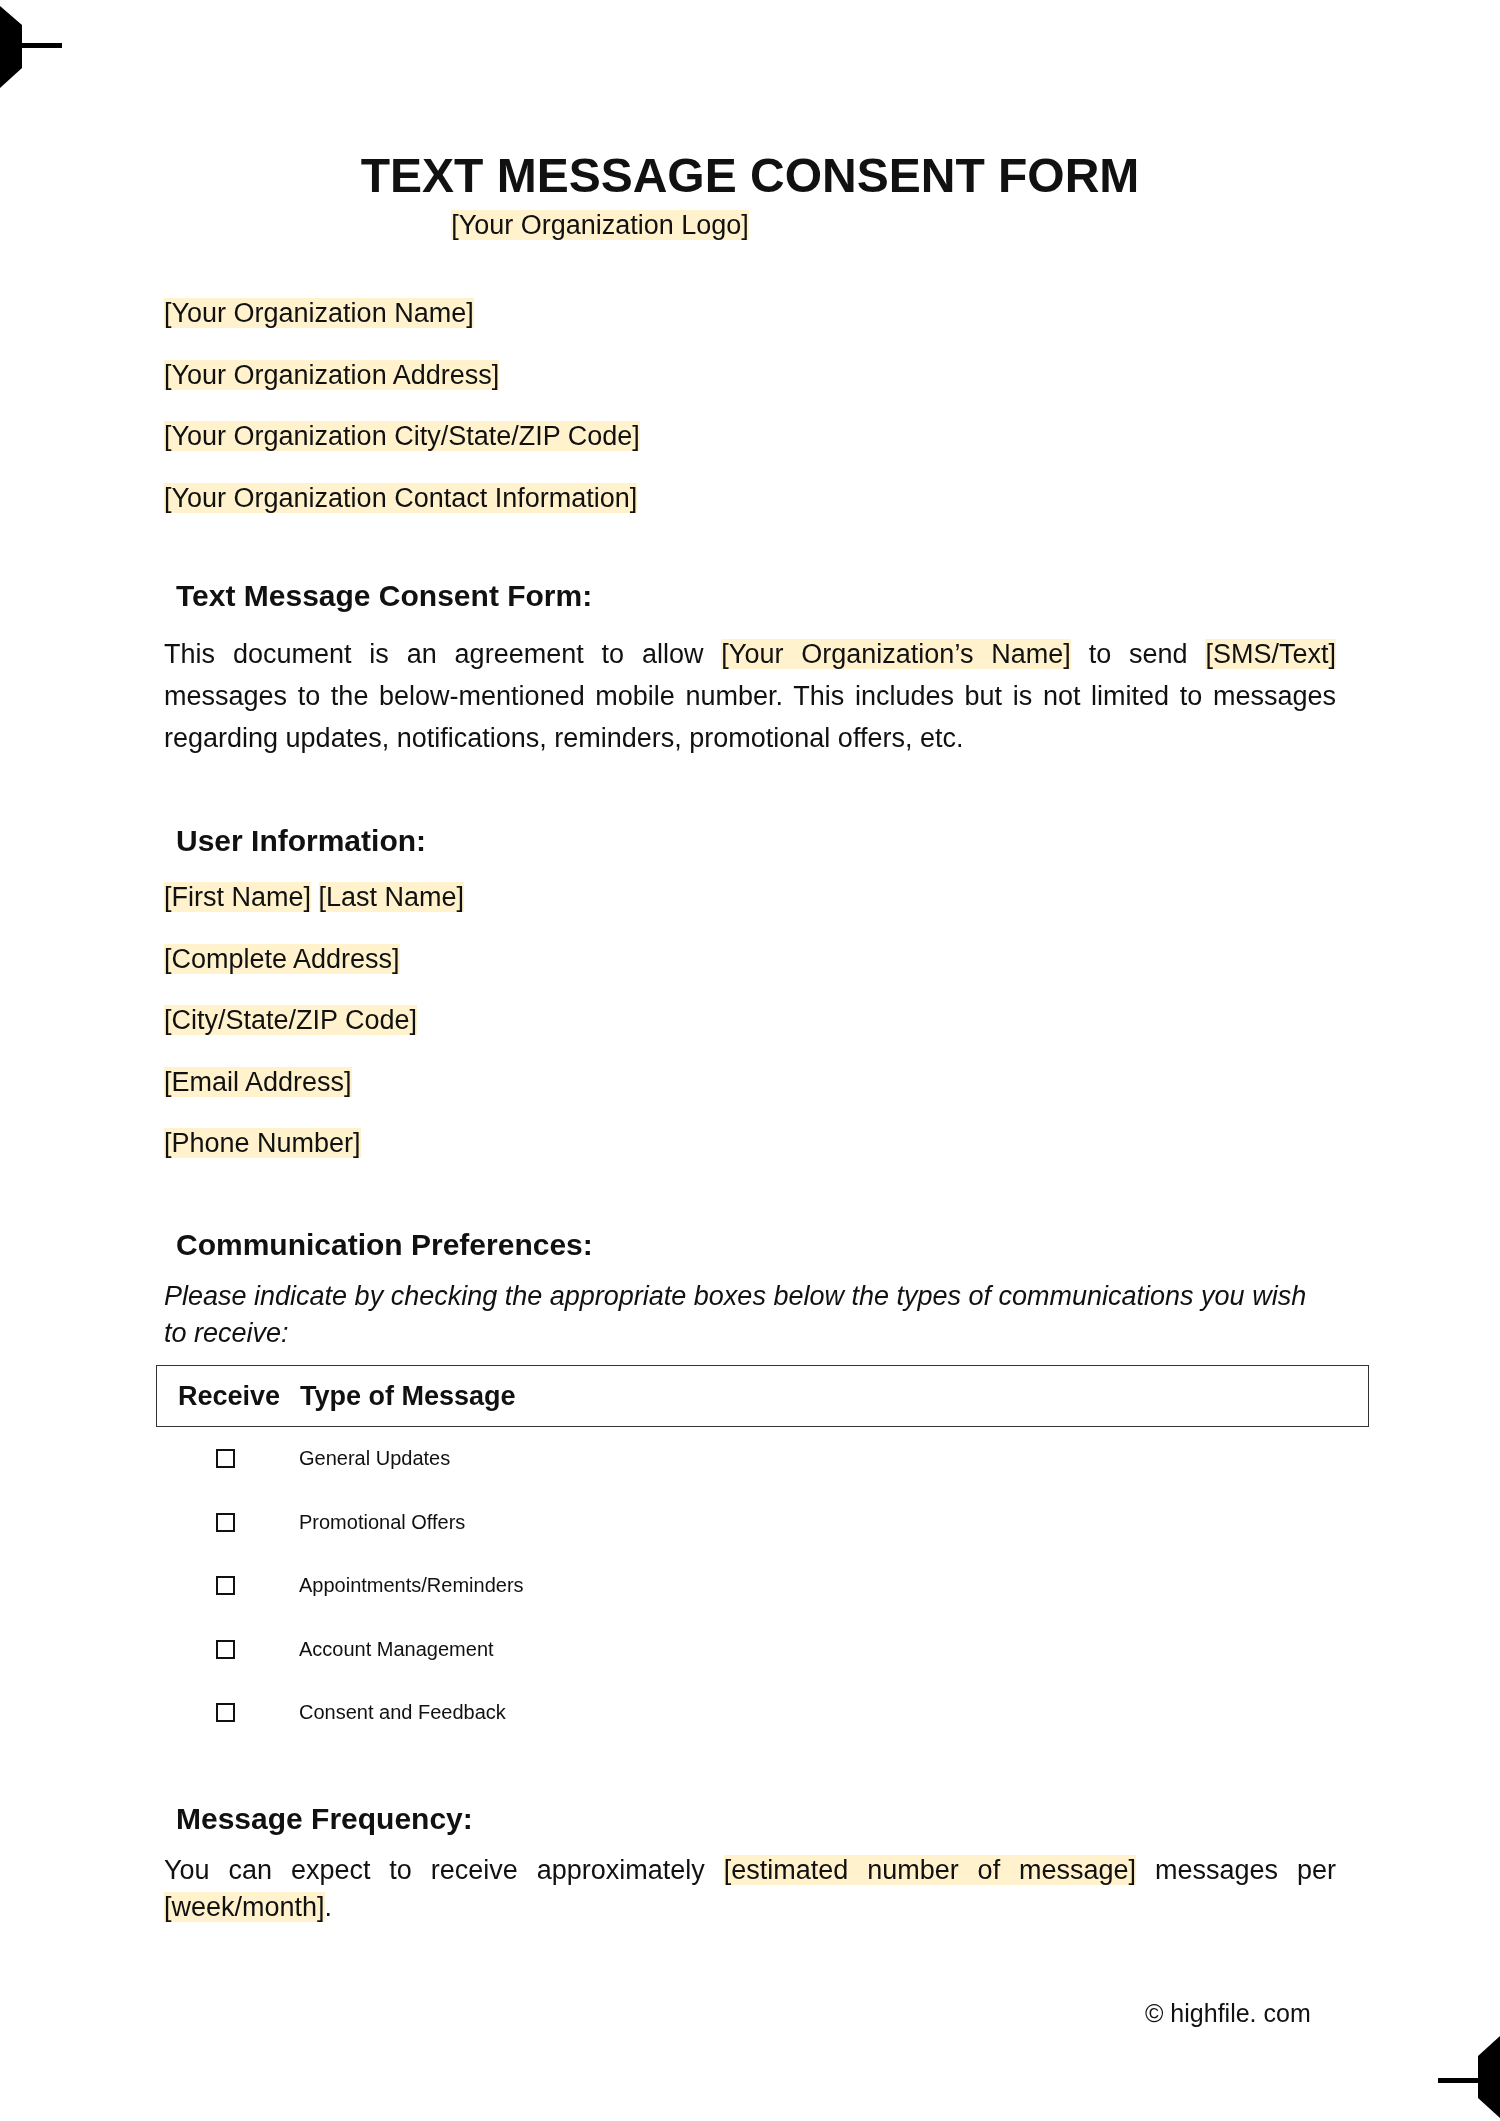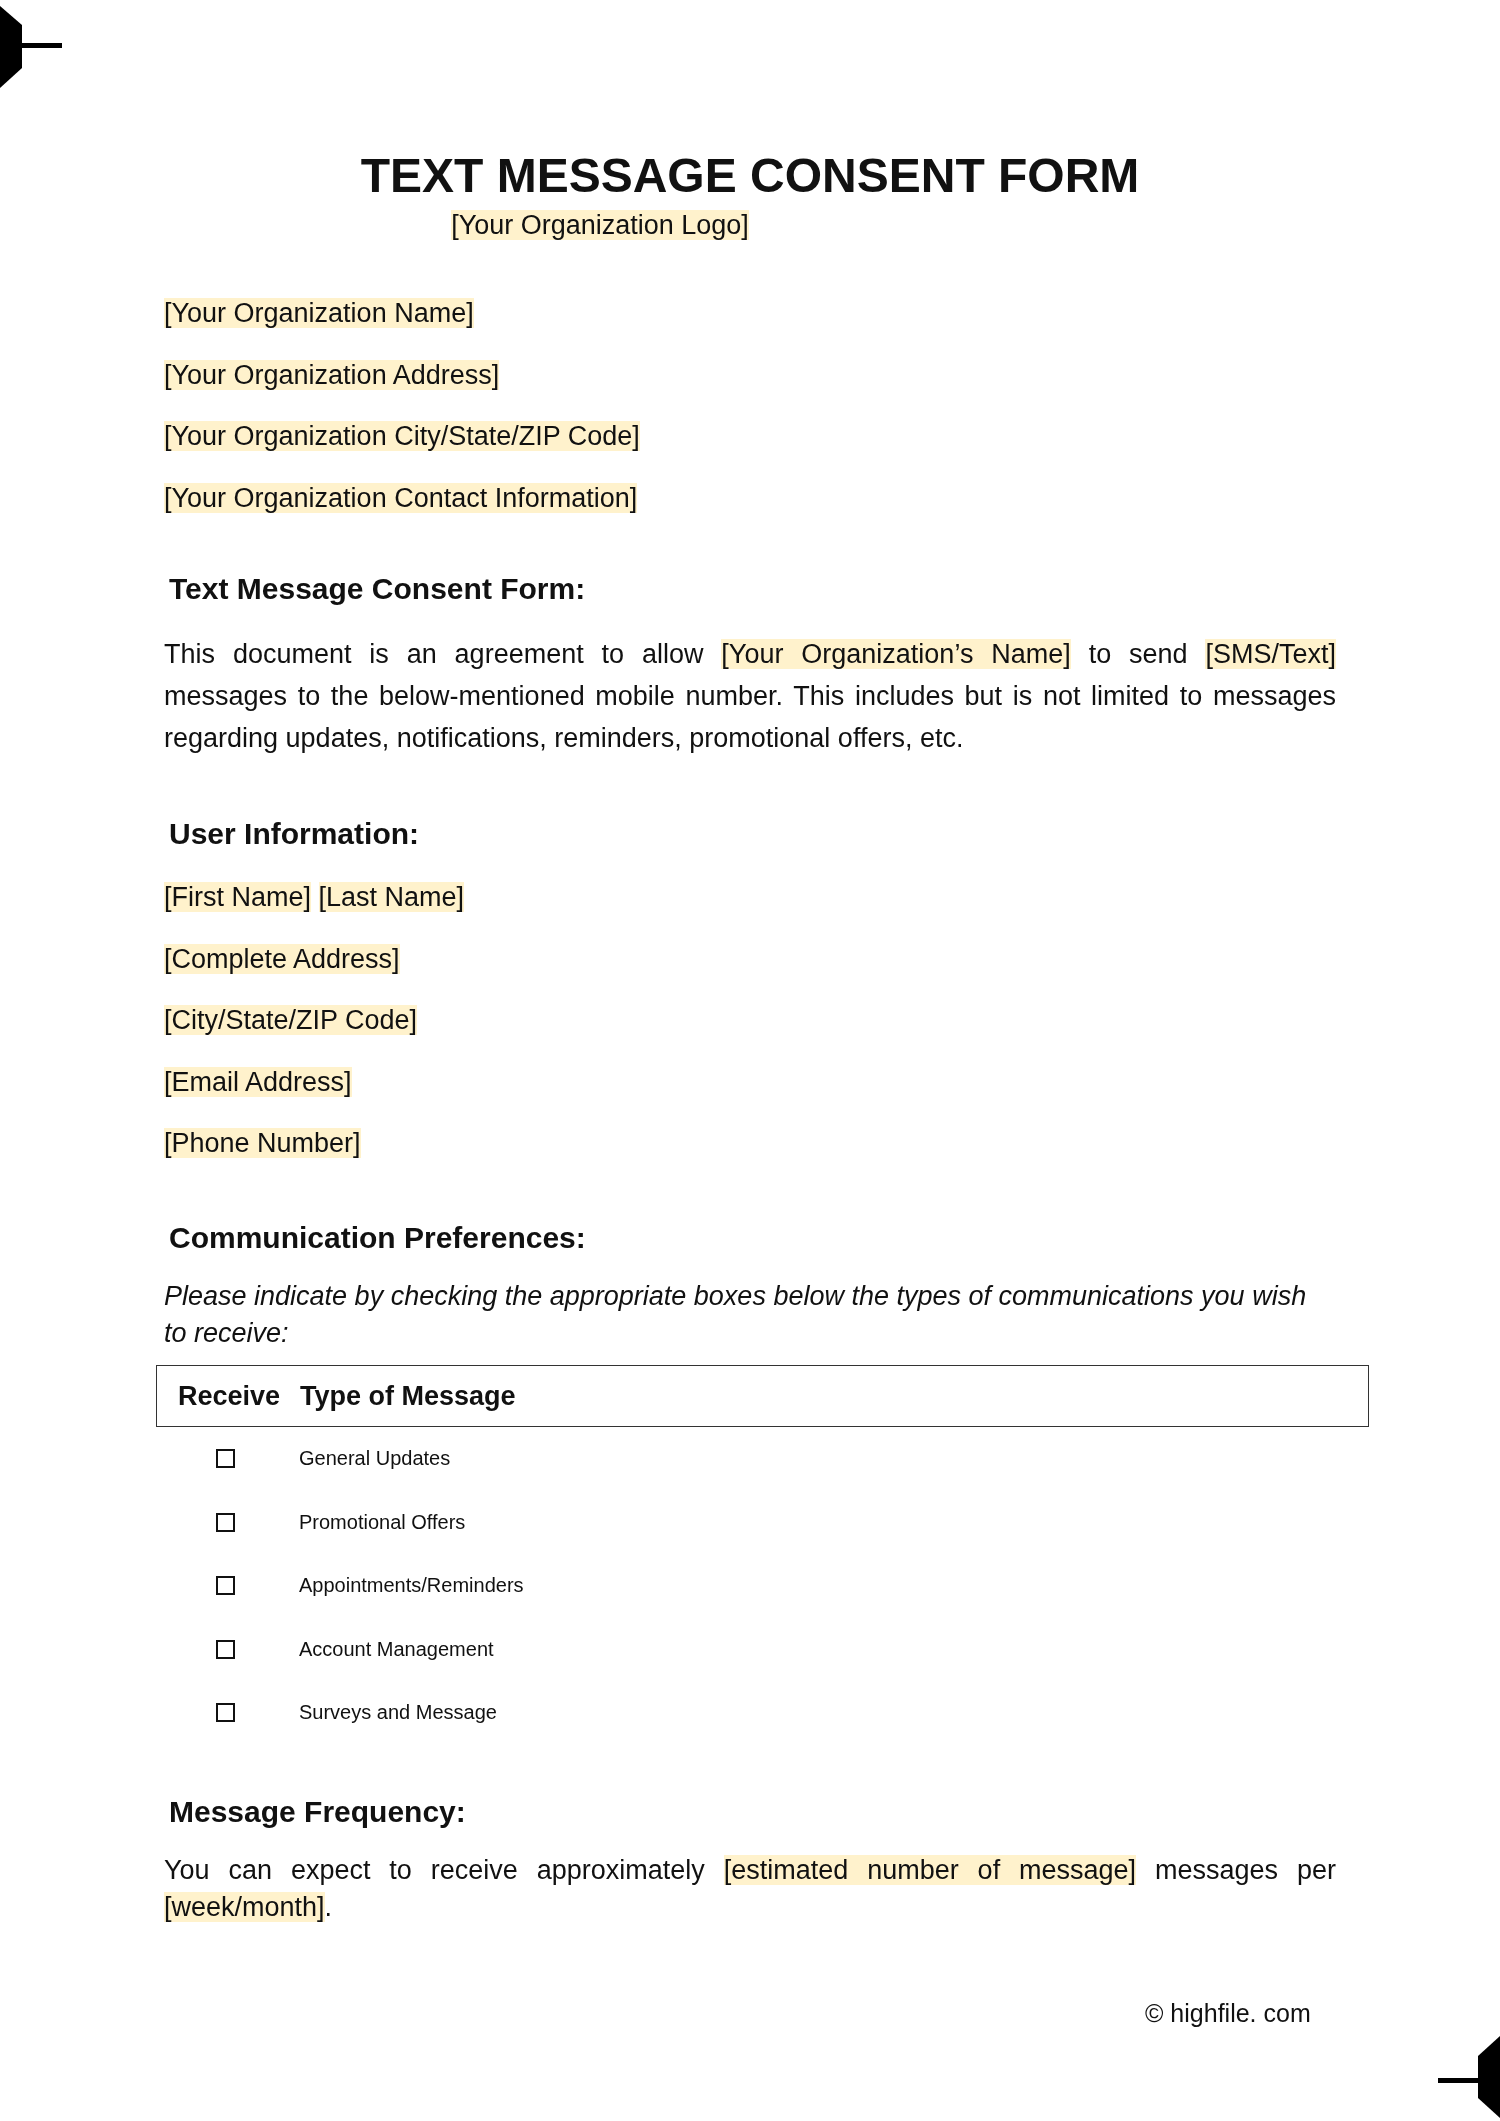--- a/index.html
+++ b/index.html
@@ -16,21 +16,21 @@
     position: absolute; top: 148px; left: 0; width: 1500px; text-align: center;
     font-size: 48px; font-weight: bold; letter-spacing: 0px; margin: 0;
   }
   .logo-line {
     position: absolute; top: 210px; left: 0; width: 1200px; text-align: center;
     font-size: 27px;
   }
   .org-lines { position: absolute; left: 164px; top: 296px; }
   .org-line { font-size: 27px; height: 61.5px; line-height: 34px; }
 
-  .h2 { position: absolute; left: 164px; font-size: 30px; font-weight: bold; margin: 5px; }
+  .h2 { position: absolute; left: 164px; font-size: 30px; font-weight: bold; margin: 12px; }
   .para {
     position: absolute; left: 164px; width: 1172px; font-size: 27px; line-height: 42px;
     text-align: justify; margin: 0;
   }
   .user-lines { position: absolute; left: 164px; top: 880px; }
   .user-line { font-size: 27px; height: 61.5px; line-height: 34px; }
 
   .pref-table {
     position: absolute; left: 156px; top: 1365px; width: 1213px;
   }
@@ -117,20 +117,20 @@
   <div class="pref-row">
     <div class="col-receive">
         <div class="checkbox"></div>
       </div>
     <div class="col-type">Account Management</div>
   </div>
   <div class="pref-row">
     <div class="col-receive">
         <div class="checkbox"></div>
       </div>
-    <div class="col-type">Surveys and Message</div>
+    <div class="col-type">Consent and Feedback</div>
   </div>
 </div>
 
 <h2 class="h2" style="top:1790px;">Message Frequency:</h2>
 <p class="para" style="top:1852px; line-height:37px;"><span>You can expect to receive approximately </span><span class="hl">[estimated number of message]</span><span> messages per </span><span class="hl">[week/month]</span><span>.</span></p>
 
 <div class="footer">© highfile. com</div>
 
 </body></html>

